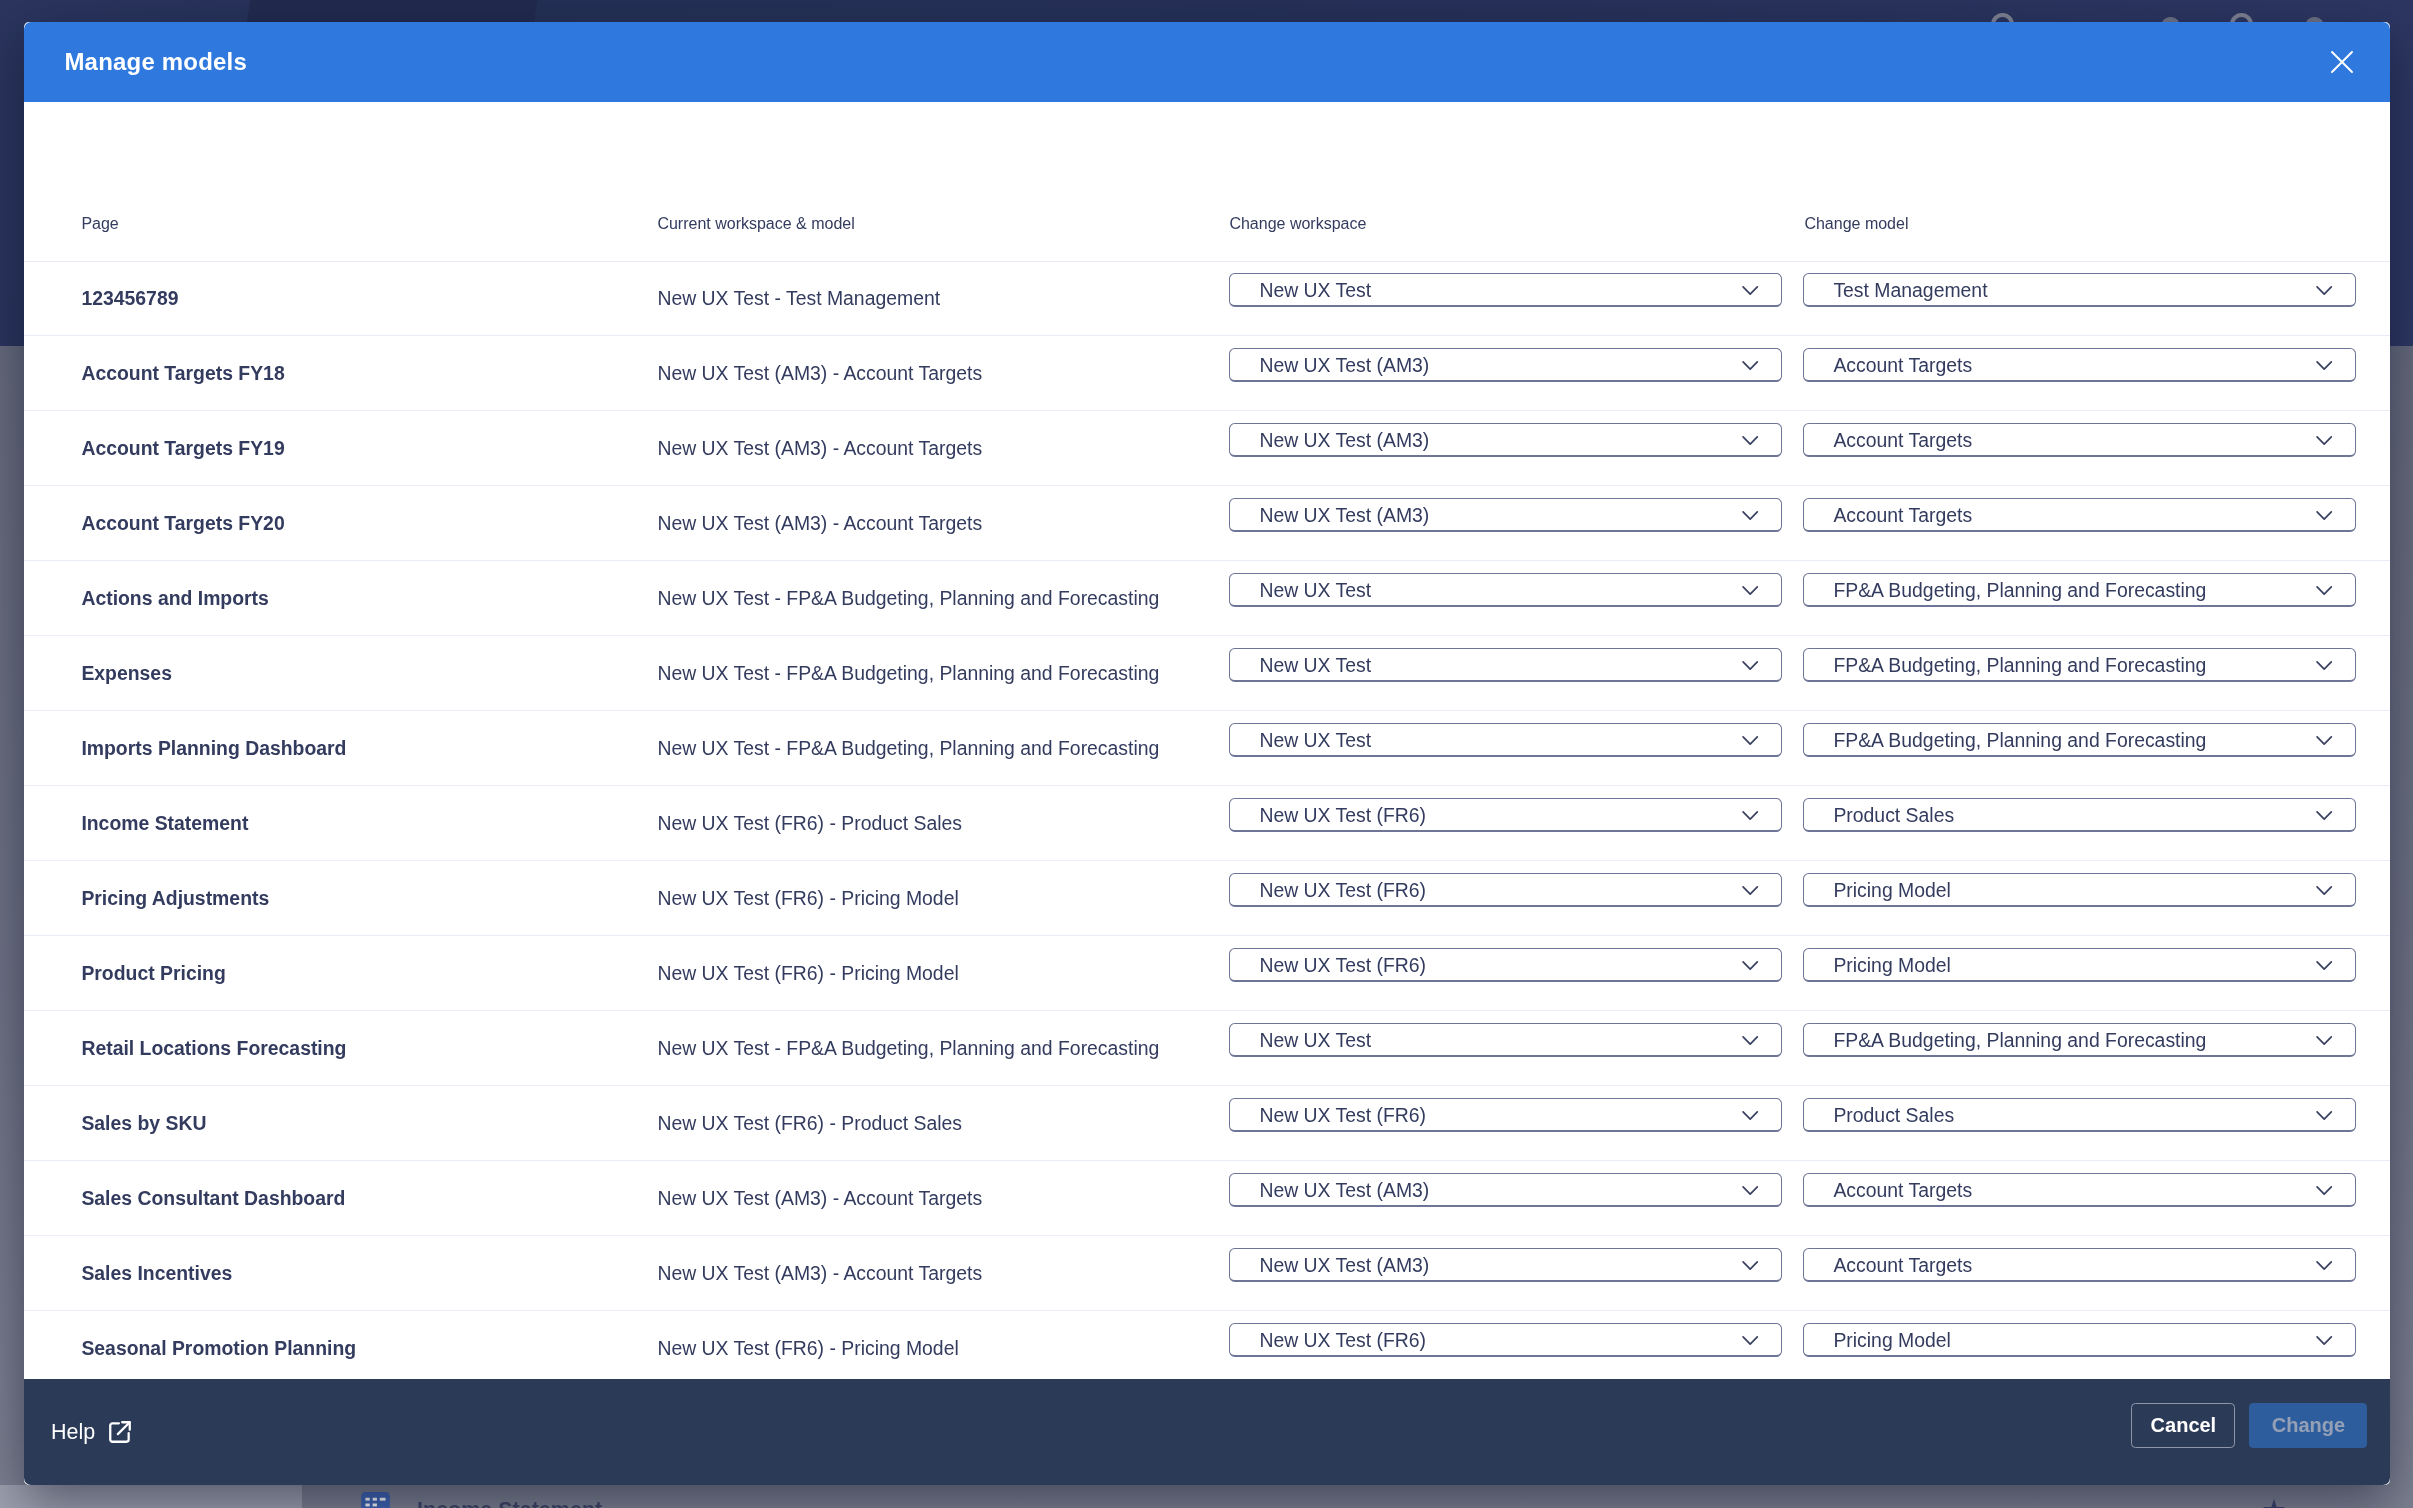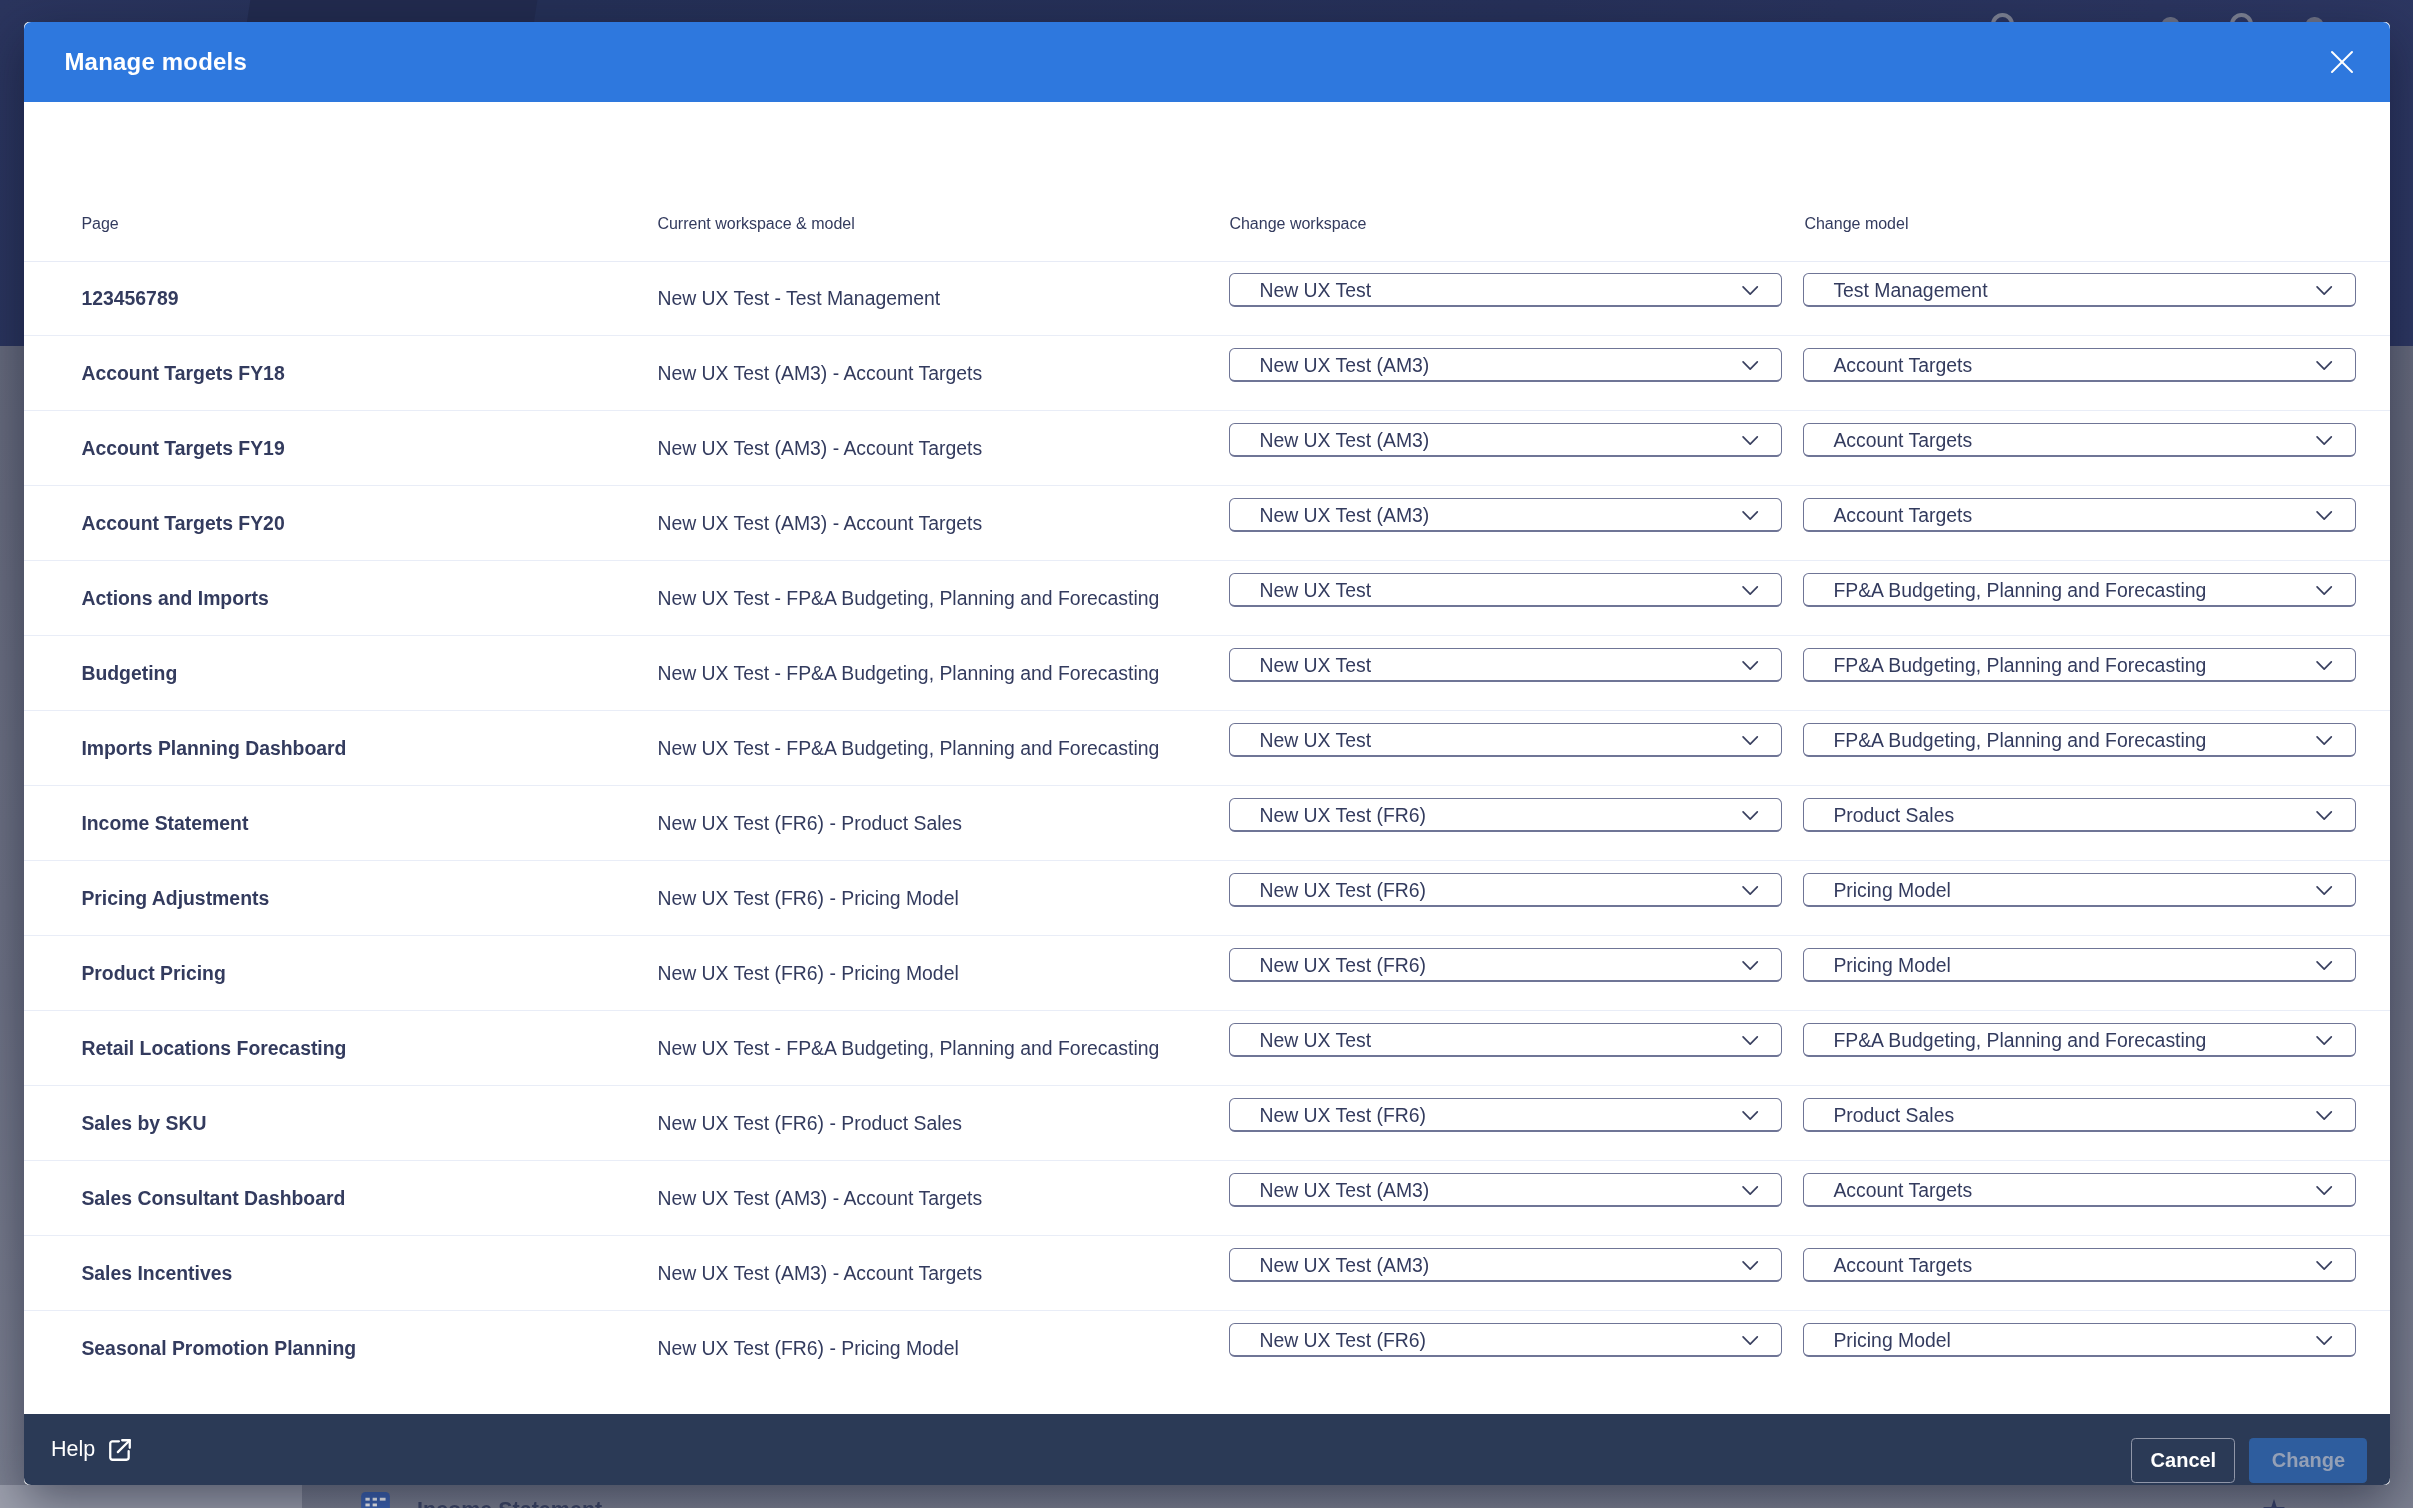--- a/index.html
+++ b/index.html
@@ -55,21 +55,21 @@
   .cell-current { position:absolute; left:633px; top:50%; transform:translateY(-50%);
     font-size:19.4px; color:#333b5e; }
   .select { position:absolute; top:12.2px; width:553px; height:34px; background:#fff;
     border:1.4px solid #6f7596; border-bottom-width:2.2px; border-radius:5.7px; cursor:pointer; }
   .select-ws { left:1205px; } .select-model { left:1779px; }
   .select-label { position:absolute; left:29px; top:50%; transform:translateY(-50%);
     font-size:19.4px; color:#333b5e; white-space:nowrap; }
   .select svg { position:absolute; right:18.7px; top:50%; transform:translateY(-50%); }
 
   
-  .modal-footer { position:absolute; left:0; bottom:0; width:100%; height:71px;
+  .modal-footer { position:absolute; left:0; bottom:0; width:100%; height:106px;
     background:#2b3a56; border-radius:0 0 7.2px 7.2px; }
   .help-link { position:absolute; left:26.6px; top:50%; transform:translateY(-50%);
     display:flex; align-items:center; gap:11.5px; color:#ffffff; font-size:21.5px; cursor:pointer; }
   .btn { position:absolute; top:24.4px; height:45px; border-radius:4.3px; font-family:"Liberation Sans", sans-serif;
     font-size:20px; font-weight:bold; cursor:pointer; }
   .btn-cancel { right:155px; width:104px; background:transparent; border:1.4px solid #9096a8; color:#ffffff; }
   .btn-change { right:23px; width:118px; background:#2e5d9e; border:none; color:#94a0b6; }
 </style>
 </head>
 <body>
@@ -199,21 +199,21 @@
       </div>
       <div class="select select-model">
         <span class="select-label">FP&amp;A Budgeting, Planning and Forecasting</span>
         <svg width="24.4" height="24.4" viewBox="0 0 24 24" fill="none" stroke="#3a4160" stroke-width="1.7" stroke-linecap="round" stroke-linejoin="round">
           <polyline points="5,9 12,16 19,9"></polyline>
         </svg>
       </div>
     </div>
 
     <div class="row">
-      <span class="cell-page">Budgeting</span>
+      <span class="cell-page">Expenses</span>
       <span class="cell-current">New UX Test - FP&amp;A Budgeting, Planning and Forecasting</span>
       <div class="select select-ws">
         <span class="select-label">New UX Test</span>
         <svg width="24.4" height="24.4" viewBox="0 0 24 24" fill="none" stroke="#3a4160" stroke-width="1.7" stroke-linecap="round" stroke-linejoin="round">
           <polyline points="5,9 12,16 19,9"></polyline>
         </svg>
       </div>
       <div class="select select-model">
         <span class="select-label">FP&amp;A Budgeting, Planning and Forecasting</span>
         <svg width="24.4" height="24.4" viewBox="0 0 24 24" fill="none" stroke="#3a4160" stroke-width="1.7" stroke-linecap="round" stroke-linejoin="round">

